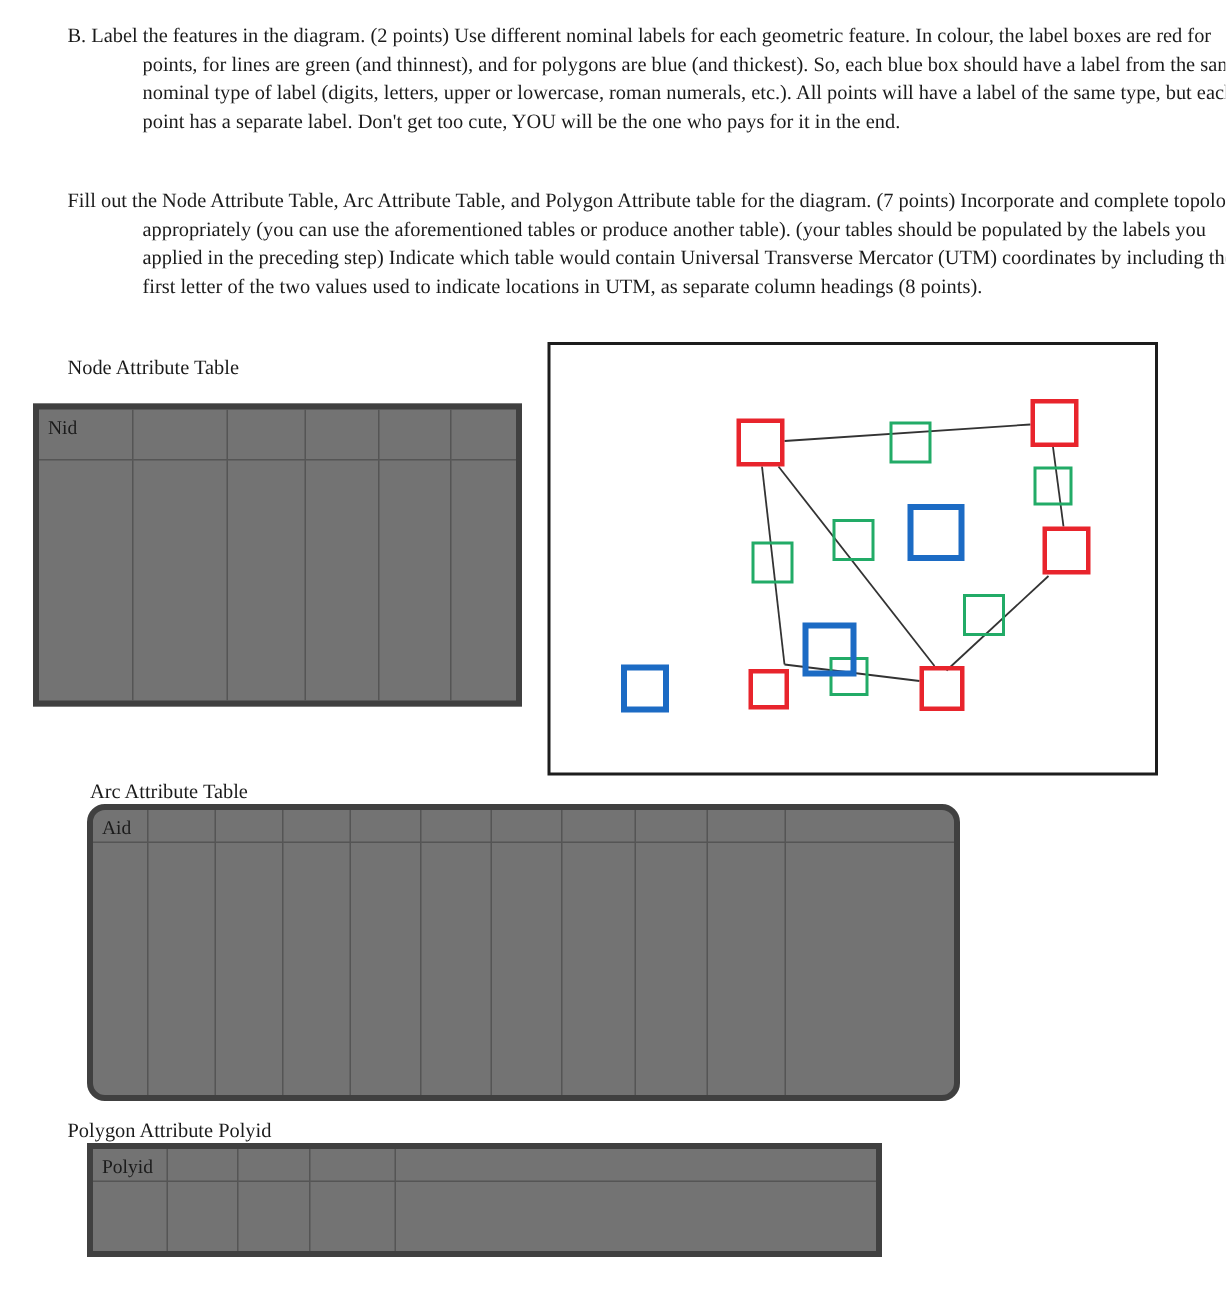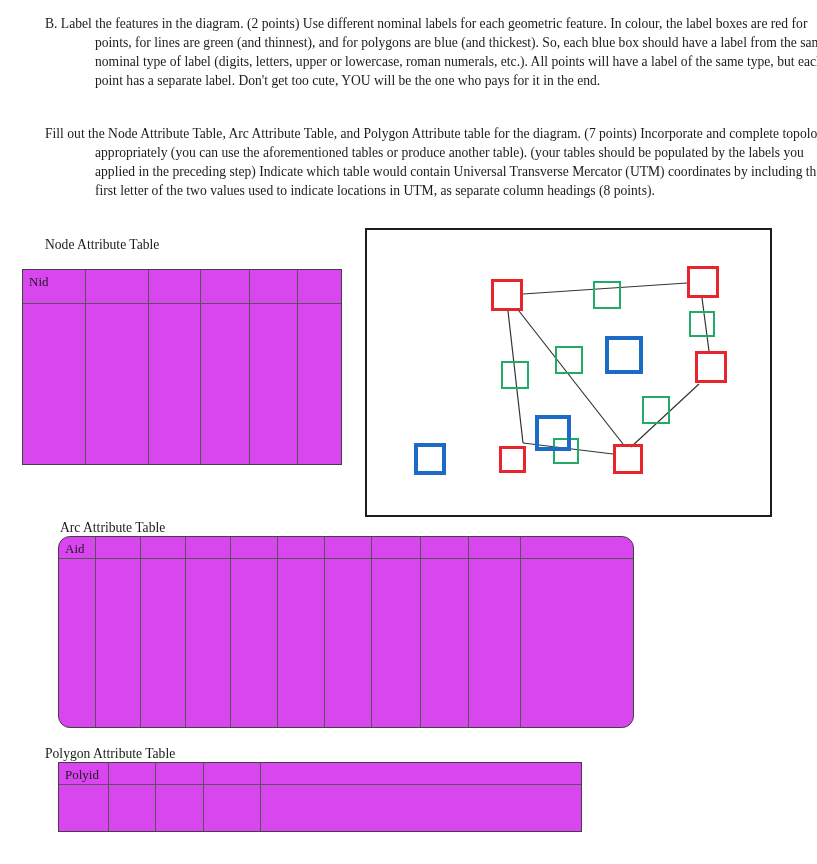--- a/index.html
+++ b/index.html
@@ -23,22 +23,22 @@
     text-indent: -50px;
   }
   .tbl-title {
     position: absolute;
     font-size: 13.6px;
     white-space: nowrap;
   }
   .grid-table {
     position: absolute;
     display: grid;
-    border: 1px solid #404040;
-    background: #d946ef;
+    border: 4px solid #404040;
+    background: #737373;
   }
   .cell {
     box-sizing: border-box;
     border-right: 1px solid #555;
     font-size: 13px;
   }
   .cell.head {
     border-bottom: 1px solid #555;
     padding: 4px 0 0 6px;
   }
@@ -133,21 +133,21 @@
       <div class="cell"></div>
       <div class="cell"></div>
       <div class="cell"></div>
       <div class="cell"></div>
       <div class="cell"></div>
       <div class="cell"></div>
       <div class="cell"></div>
       <div class="cell last"></div>
     </div>
 
-  <div class="tbl-title" style="left:45px; top:746px;">Polygon Attribute Table</div>
+  <div class="tbl-title" style="left:45px; top:746px;">Polygon Attribute Polyid</div>
 
   <div class="grid-table" id="polyTable" style="left: 58px; top: 762px; grid-template-columns: 50px 47px 48px 57px 320px; grid-template-rows: 22px 46px;">
       <div class="cell head">Polyid</div>
       <div class="cell head"></div>
       <div class="cell head"></div>
       <div class="cell head"></div>
       <div class="cell head last"></div>
       <div class="cell"></div>
       <div class="cell"></div>
       <div class="cell"></div>

